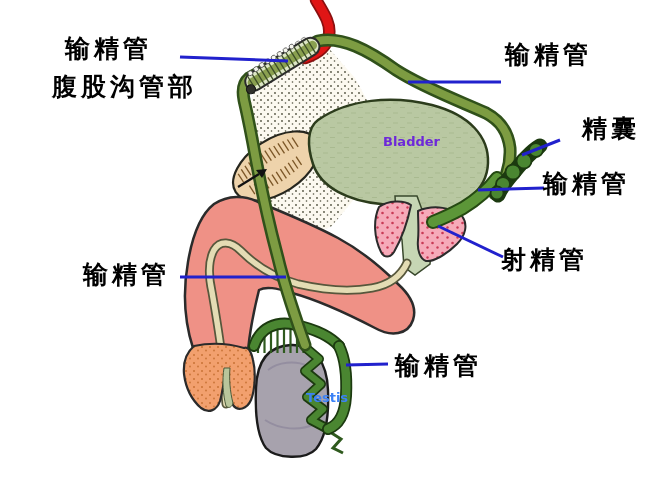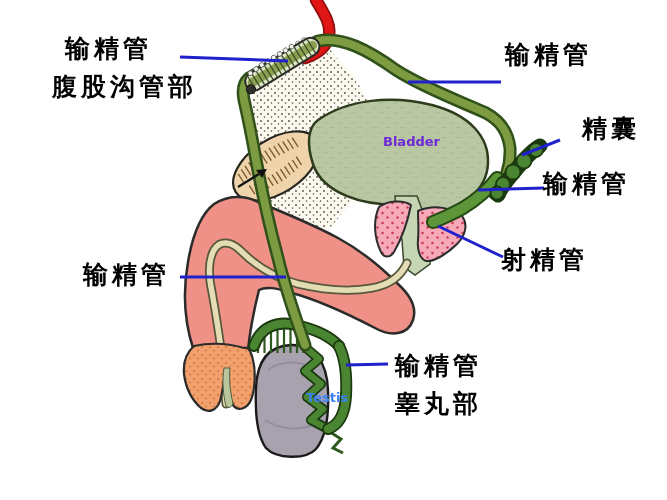--- a/index.html
+++ b/index.html
@@ -241,19 +241,18 @@
   <div class="lbl" style="left:501px;top:241px">
     <span class="ln">射精管</span>
   </div>
 
   <div class="lbl" style="left:83px;top:256px">
     <span class="ln">输精管</span>
   </div>
 
   <div class="lbl" style="left:395px;top:347px">
     <span class="ln">输精管</span>
-    <span class="ln">睾丸部</span>
   </div>
 
   <div class="organ bladder">Bladder</div>
   <div class="organ testis">Testis</div>
 
 </div>
 
 </body></html>

